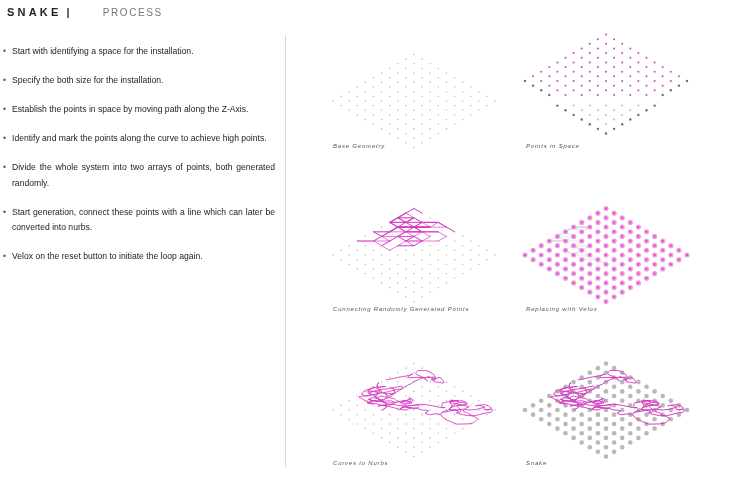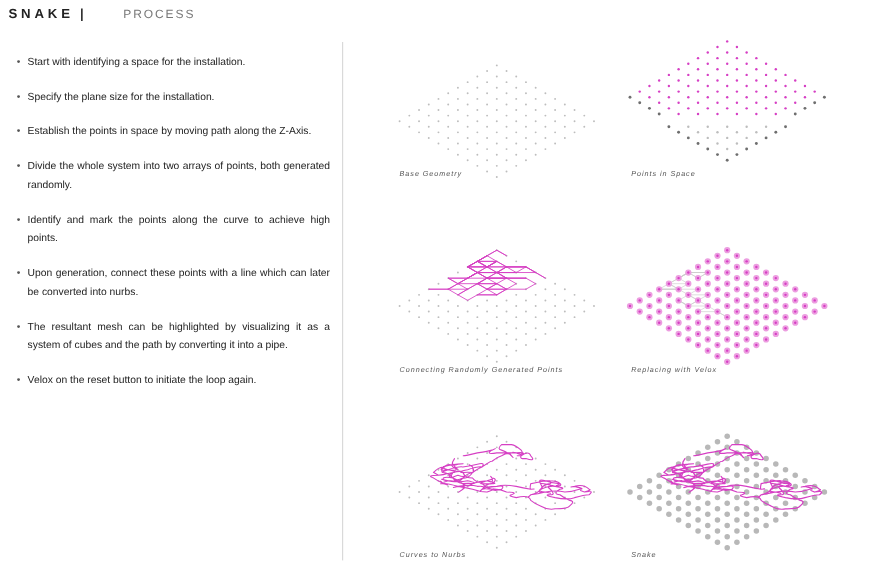--- a/index.html
+++ b/index.html
@@ -2,44 +2,43 @@
 <html><head>
 <meta charset="utf-8">
 <style>
   html, body { margin:0; padding:0; background:#ffffff; }
   body { width:730px; height:478px; position:relative; overflow:hidden; font-family:"Liberation Sans", sans-serif; }
   .title { position:absolute; left:7px; top:6px; font-size:11px; color:#222; white-space:nowrap; }
   .title .main { font-weight:bold; letter-spacing:3.2px; }
   .title .sep { font-weight:bold; margin:0 6px 0 2px; color:#333; }
   .title .sub { letter-spacing:1.6px; color:#777; font-size:10px;padding-left:24px; }
   .steps { position:absolute; left:3px; top:44px; width:272px; margin:0; padding:0; list-style:none; }
-  .steps li { font-size:8.6px; line-height:15.5px; color:#222; text-align:justify; padding-left:9px; text-indent:-9px; margin-bottom:13.5px; font-family:"Liberation Sans", sans-serif;margin-left:11px; }
+  .steps li { font-size:8.6px; line-height:15.5px; color:#222; text-align:justify; padding-left:9px; text-indent:-9px; margin-bottom:13.5px; font-family:"Liberation Sans", sans-serif; }
   .steps li .bullet { display:inline-block; width:9px; text-indent:0; color:#555; }
   .divider { position:absolute; left:285px; top:35px; width:1px; height:432px; background:#d9d9d9; }
   .panel { position:absolute; width:190px; height:150px; }
   .panel svg { position:absolute; left:0; top:0; }
   .caption { position:absolute; font-size:6px; font-style:italic; color:#555; letter-spacing:0.8px; white-space:nowrap; }
 </style>
 </head>
 <body>
 
 <div class="title">
   <span class="main">SNAKE</span>
   <span class="sep">|</span>
   <span class="sub">PROCESS</span>
 </div>
 
 <ul class="steps">
   <li><span class="bullet">•</span><span>Start with identifying a space for the installation.</span></li>
-  <li><span class="bullet">•</span><span>Specify the plane size for the installation.</span></li>
+  <li><span class="bullet">•</span><span>Specify the both size for the installation.</span></li>
   <li><span class="bullet">•</span><span>Establish the points in space by moving path along the Z-Axis.</span></li>
+  <li><span class="bullet">•</span><span>Identify and mark the points along the curve to achieve high points.</span></li>
   <li><span class="bullet">•</span><span>Divide the whole system into two arrays of points, both generated randomly.</span></li>
-  <li><span class="bullet">•</span><span>Identify and mark the points along the curve to achieve high points.</span></li>
-  <li><span class="bullet">•</span><span>Upon generation, connect these points with a line which can later be converted into nurbs.</span></li>
-  <li><span class="bullet">•</span><span>The resultant mesh can be highlighted by visualizing it as a system of cubes and the path by converting it into a pipe.</span></li>
+  <li><span class="bullet">•</span><span>Start generation, connect these points with a line which can later be converted into nurbs.</span></li>
   <li><span class="bullet">•</span><span>Velox on the reset button to initiate the loop again.</span></li>
 </ul>
 
 <div class="divider"></div>
 
 <div class="panel" style="left:319px; top:26px;">
   <svg width="190" height="150">
       <circle cx="95" cy="28.5" r="0.8" fill="#bdbdbd"></circle>
       <circle cx="86.9" cy="33.15" r="0.8" fill="#bdbdbd"></circle>
       <circle cx="78.8" cy="37.8" r="0.8" fill="#bdbdbd"></circle>

